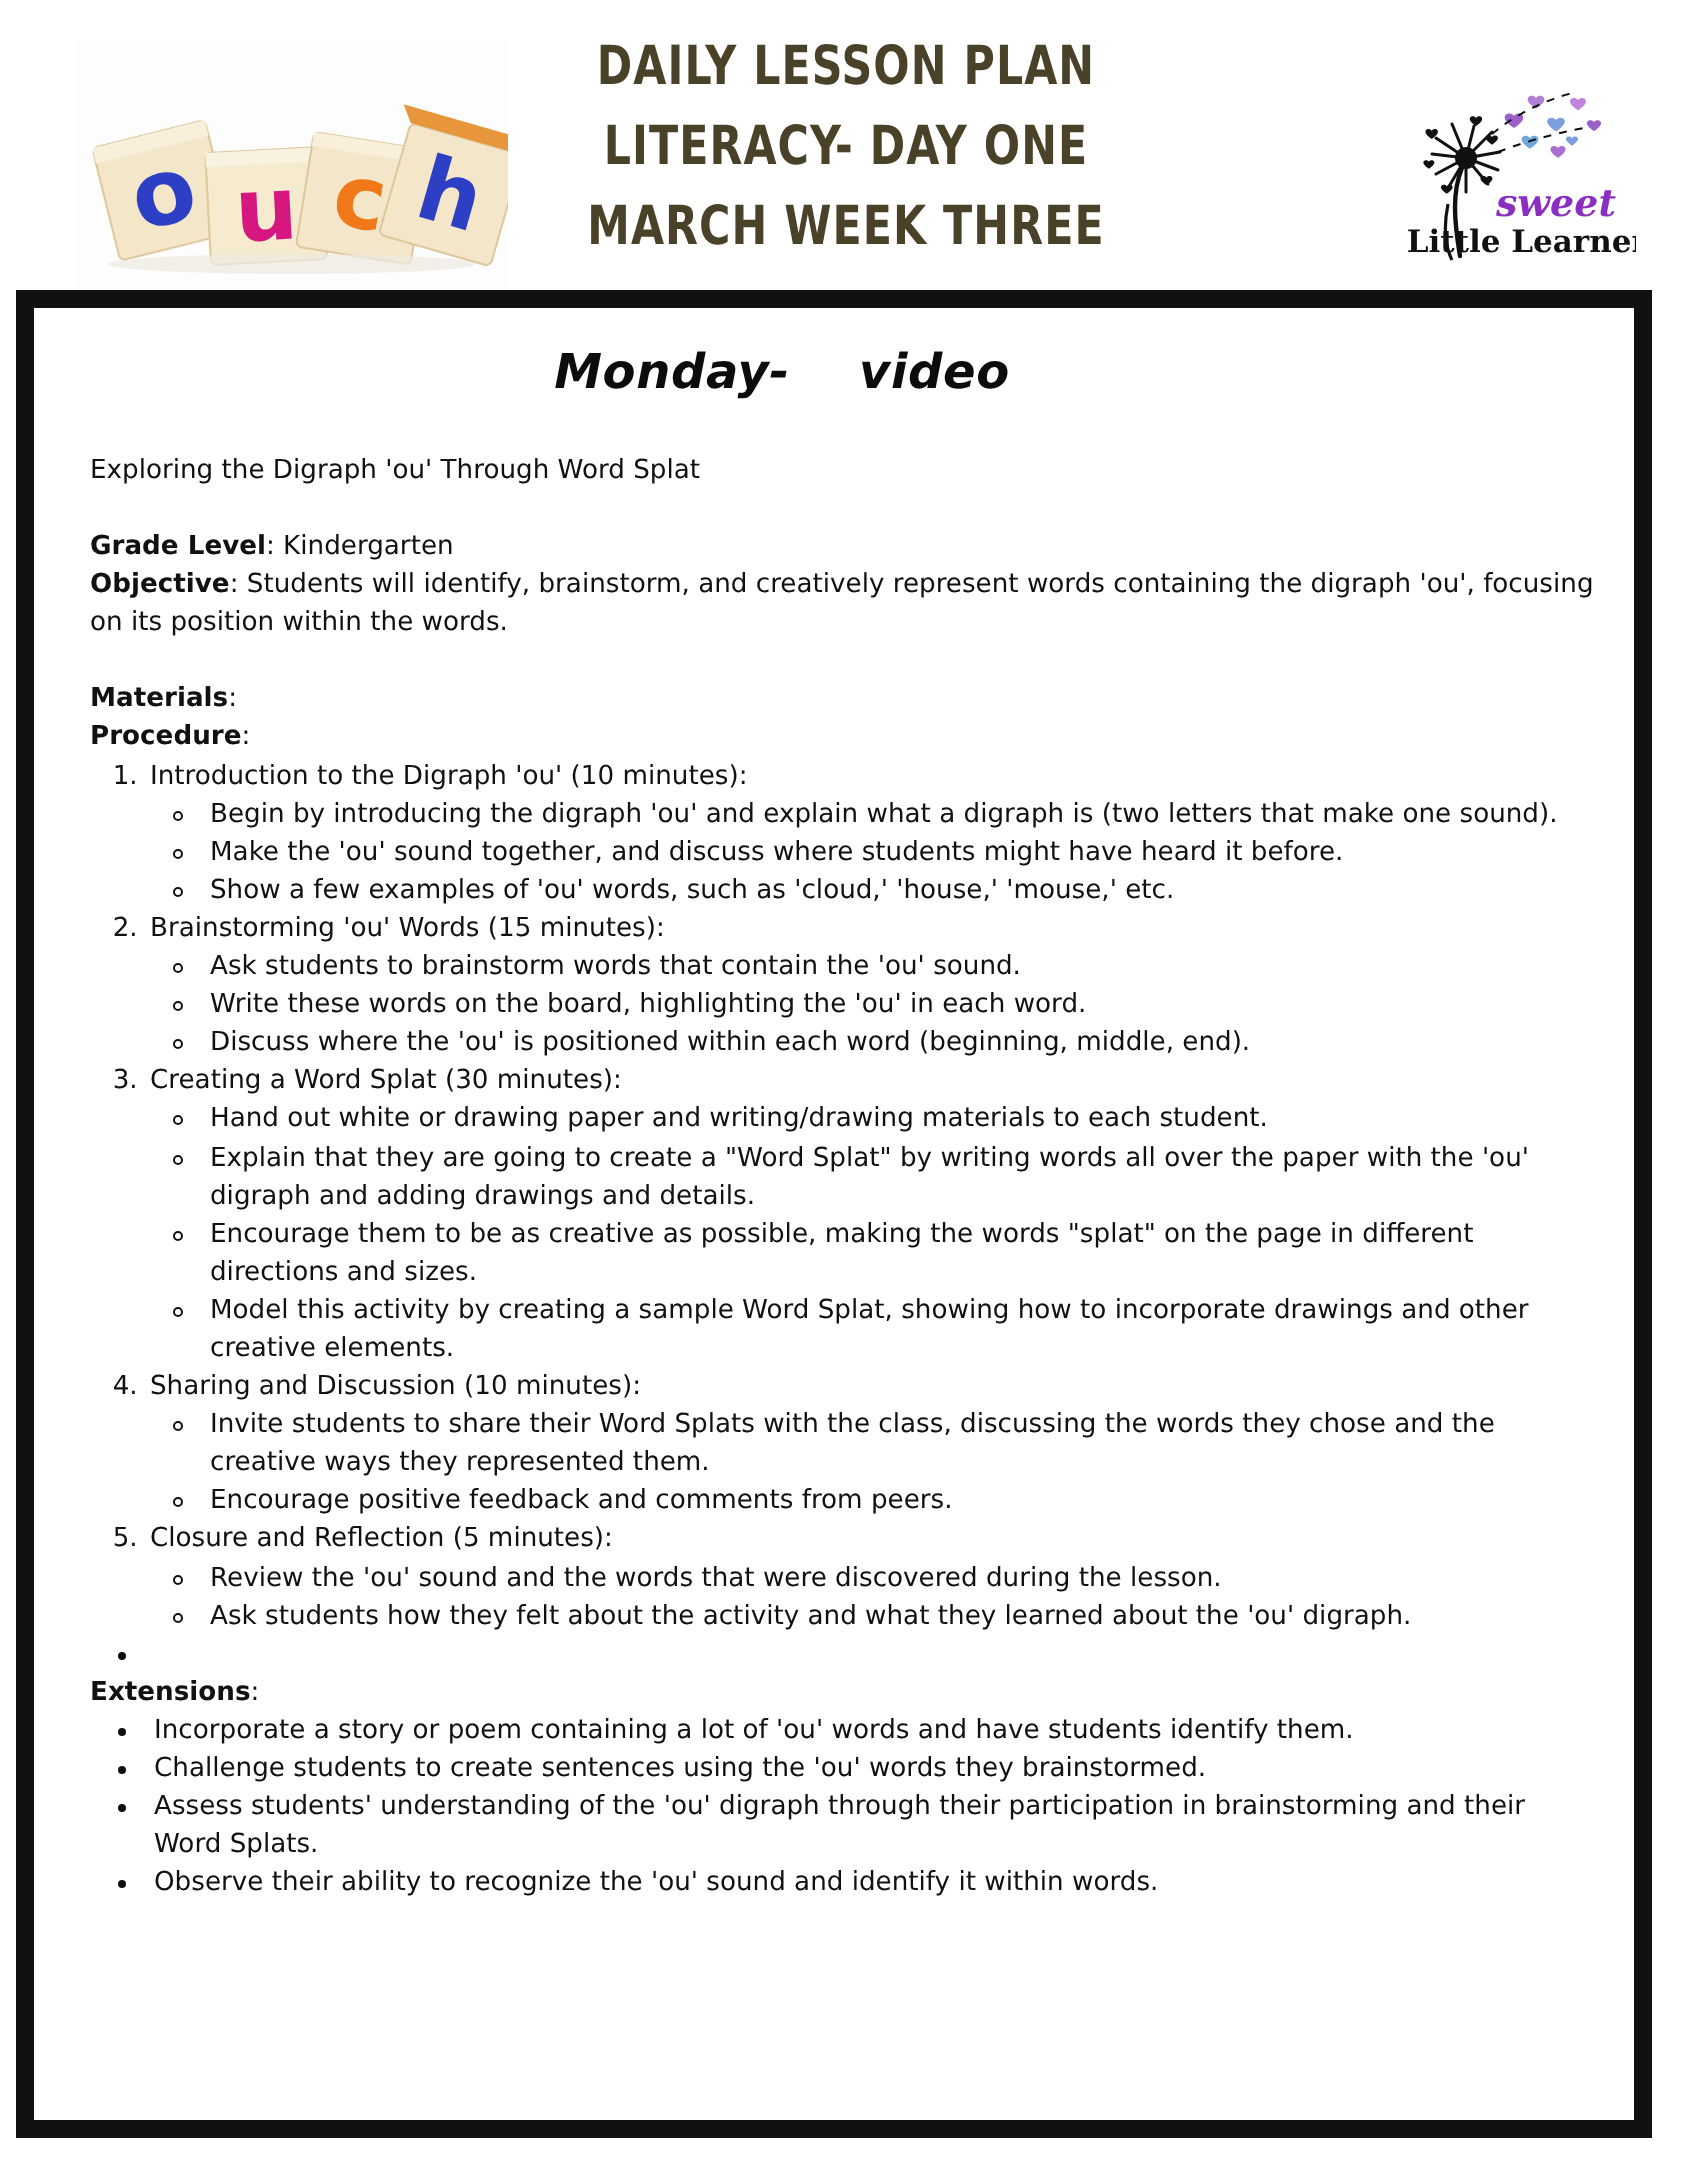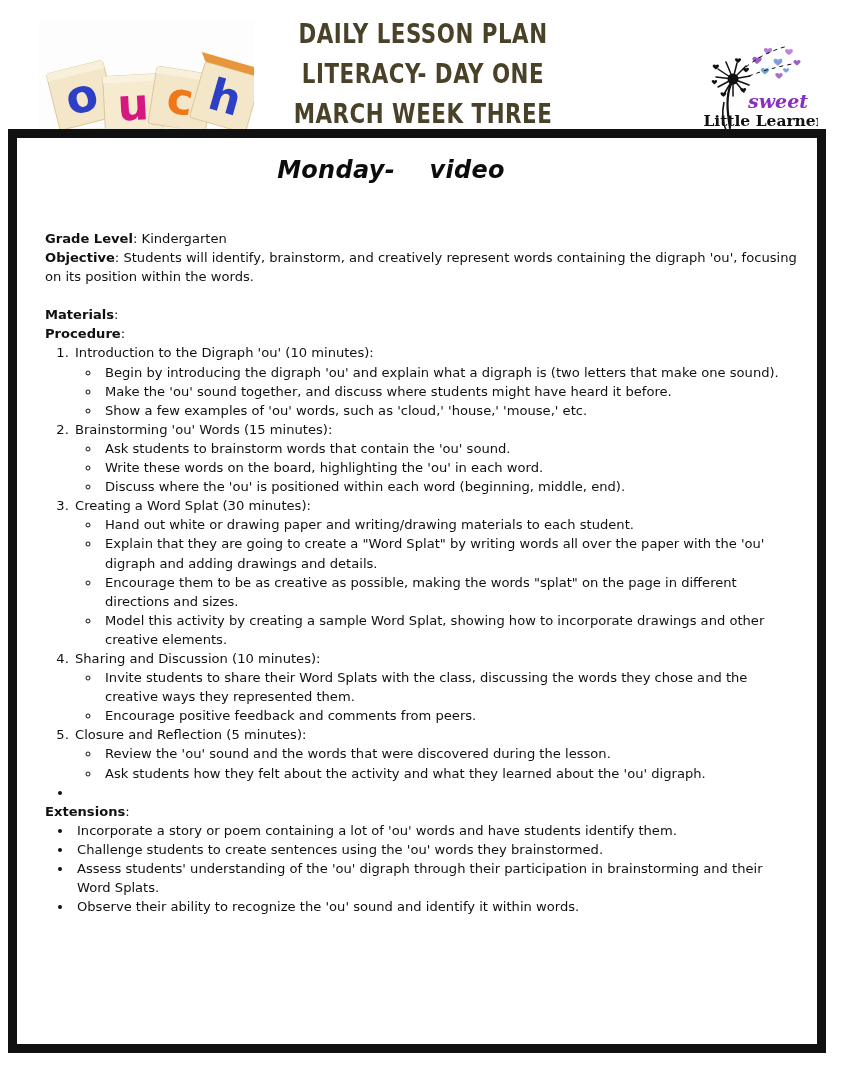--- a/index.html
+++ b/index.html
@@ -58,21 +58,21 @@
     left: 700px;
     top: 40px;
     width: 118px;
     height: 95px;
   }
 
   
   .frame {
     position: absolute;
     left: 8px;
-    top: 129px;
+    top: 145px;
     width: 818px;
     height: 924px;
     box-sizing: border-box;
     border: 9px solid #111111;
     background: #ffffff;
   }
   .frame-inner {
     box-sizing: border-box;
     width: 100%;
     height: 100%;
@@ -230,20 +230,21 @@
   </div>
 </div>
 
 <div class="frame">
   <div class="frame-inner">
 
     <div class="day-heading">Monday-    video</div>
 
     <div class="doc">
 
+      <div class="para">Exploring the Digraph 'ou' Through Word Splat</div>
 
       <div class="spacer"></div>
 
       <div class="para"><span class="lbl">Grade Level</span><span>: Kindergarten</span></div>
 
       <div class="para"><span class="lbl">Objective</span><span>: Students will identify, brainstorm, and creatively represent words containing the digraph 'ou', focusing on its position within the words.</span></div>
 
       <div class="spacer"></div>
 
       <div class="para"><span class="lbl">Materials</span><span>:</span></div>

